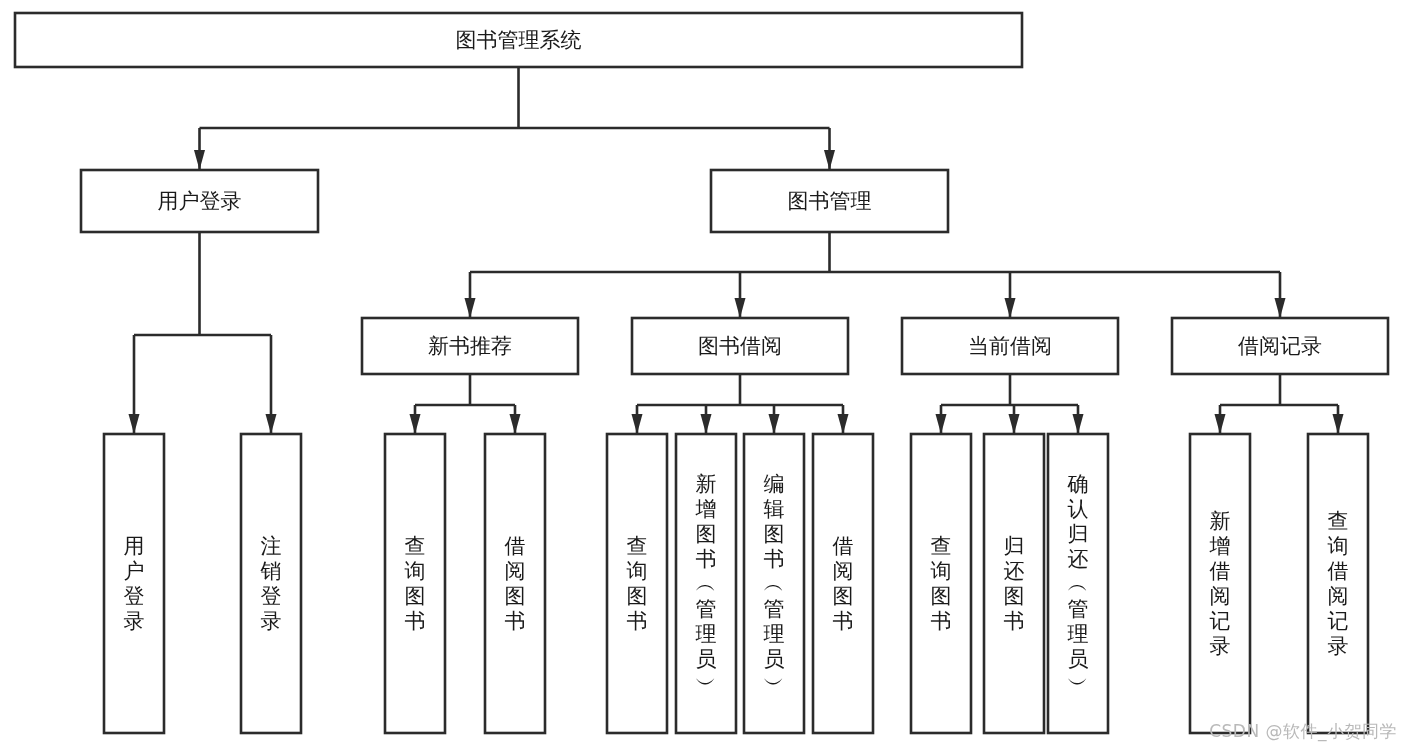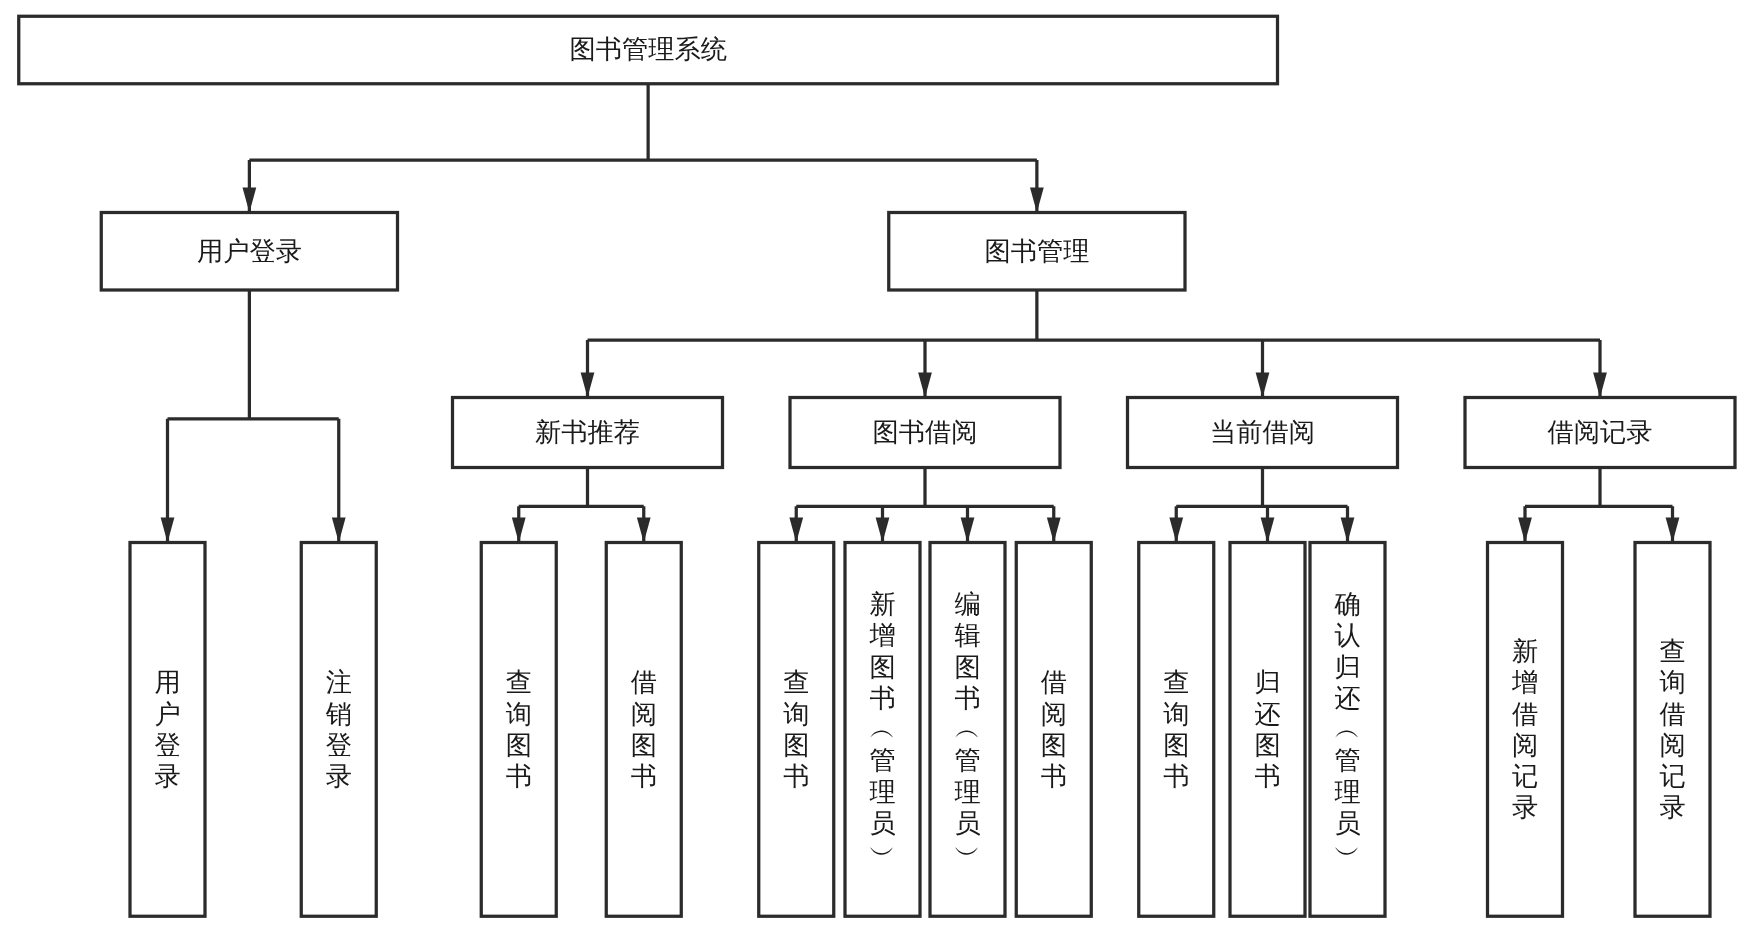--- a/index.html
+++ b/index.html
@@ -200,13 +200,14 @@
         <g>
           <rect x="1190" y="434" width="60" height="299" class="node-rect"></rect>
           <text x="1220" y="0" class="node-label-v"><tspan x="1220" y="528">新</tspan><tspan x="1220" y="553">增</tspan><tspan x="1220" y="578">借</tspan><tspan x="1220" y="603">阅</tspan><tspan x="1220" y="628">记</tspan><tspan x="1220" y="653">录</tspan></text>
         </g>
         <g>
           <rect x="1308" y="434" width="60" height="299" class="node-rect"></rect>
           <text x="1338" y="0" class="node-label-v"><tspan x="1338" y="528">查</tspan><tspan x="1338" y="553">询</tspan><tspan x="1338" y="578">借</tspan><tspan x="1338" y="603">阅</tspan><tspan x="1338" y="628">记</tspan><tspan x="1338" y="653">录</tspan></text>
         </g>
       </g>
   </svg>
+  <div class="watermark-text">CSDN @软件_小贺同学</div>
 </div>
 
 </body></html>

